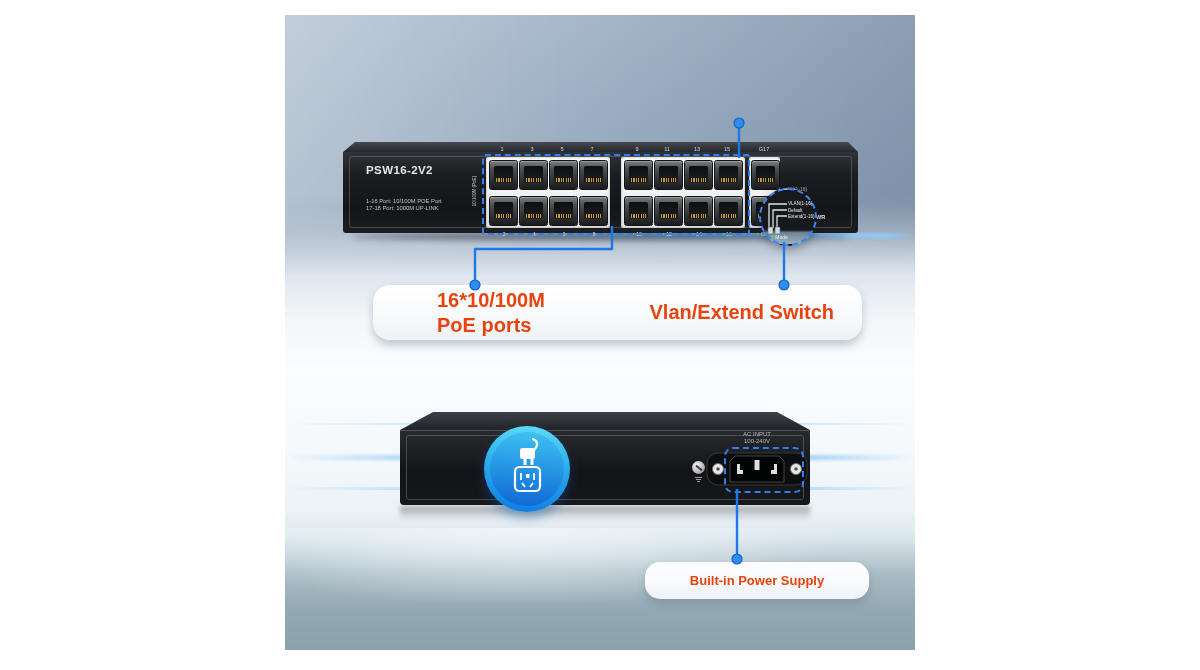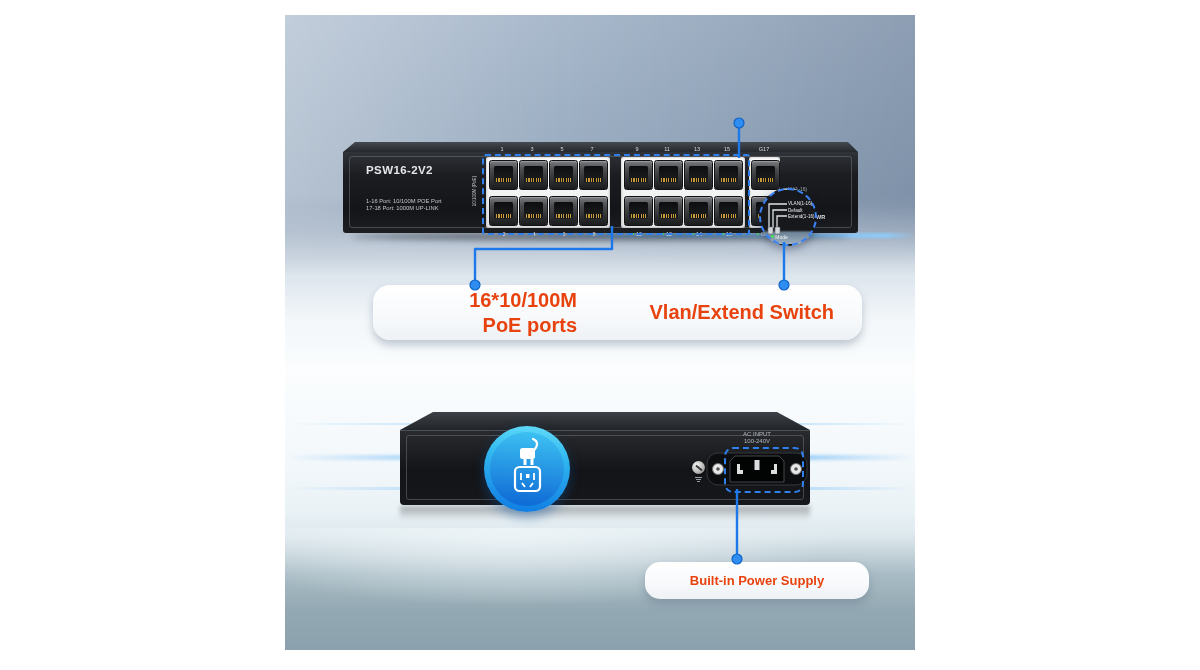--- a/index.html
+++ b/index.html
@@ -93,21 +93,21 @@
   .actext{position:absolute;left:726px;top:431px;width:62px;z-index:12;text-align:center;
     font-size:6px;line-height:7px;color:#b4b9bf;}
 
   
   .pill{position:absolute;z-index:50;border-radius:15px;
     background:linear-gradient(180deg,#ffffff 0%,#f7f9fb 60%,#eef2f5 100%);
     box-shadow:0 5px 9px rgba(96,115,138,.38);}
   .pill-text{color:#e8430f;font-weight:bold;}
   .pill-uplink{left:676px;top:67px;width:162px;height:55px;}
   .pill-uplink .pill-text{position:absolute;left:17px;top:4px;font-size:19px;line-height:24px;}
-  .pill-main{left:373px;top:285px;width:489px;height:55px;display:flex;align-items:center;border-radius:17px;text-align:right;}
+  .pill-main{left:373px;top:285px;width:489px;height:55px;display:flex;align-items:center;border-radius:17px;}
   .poe-text{margin-left:64px;font-size:20px;line-height:25px;width:140px;}
   .vlan-text{margin-left:auto;margin-right:28px;font-size:20px;}
   .pill-power{left:645px;top:562px;width:224px;height:37px;display:flex;align-items:center;justify-content:center;}
   .pill-power .pill-text{font-size:13px;}
 
   .lines-svg{position:absolute;left:0;top:0;z-index:55;pointer-events:none;}
   svg{display:block;}
 </style>
 </head>
 <body>

